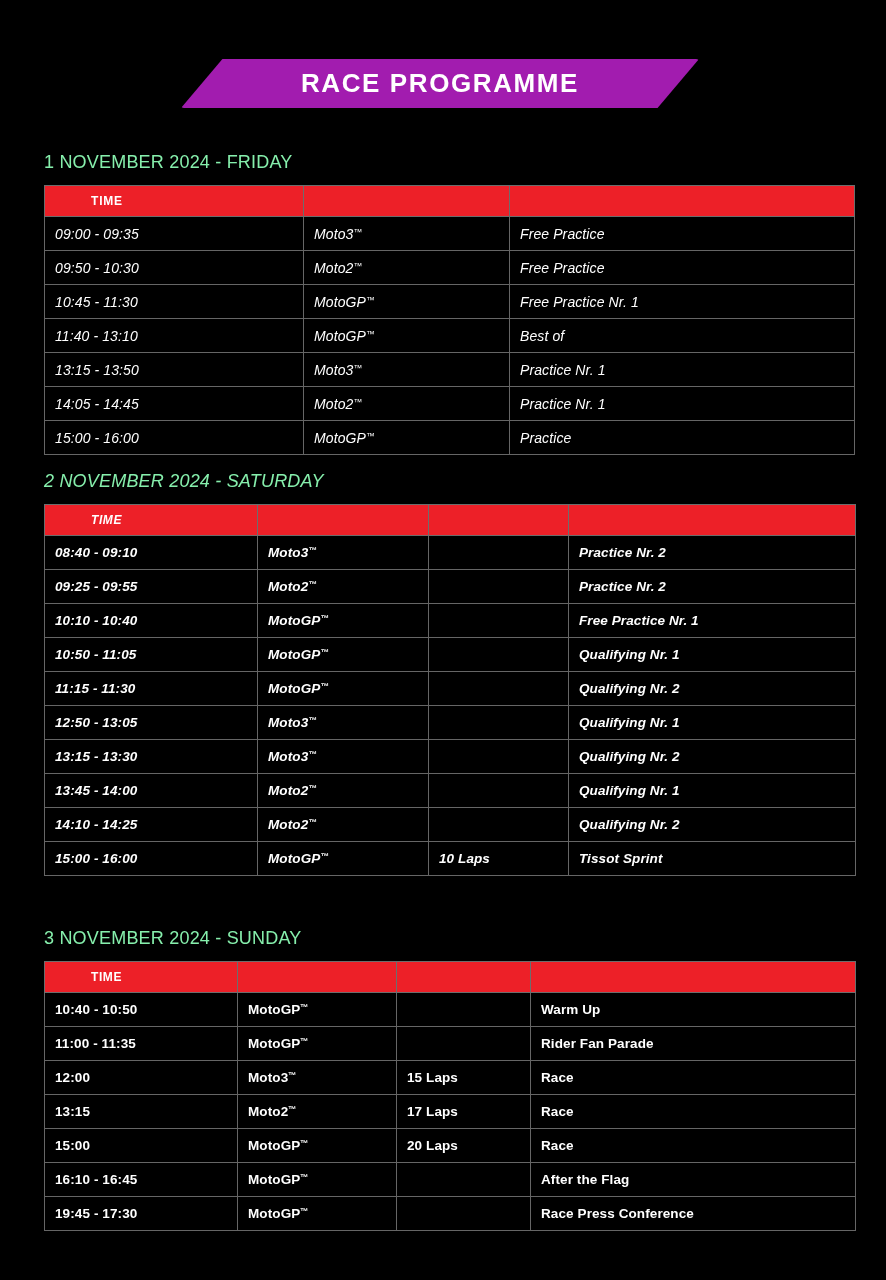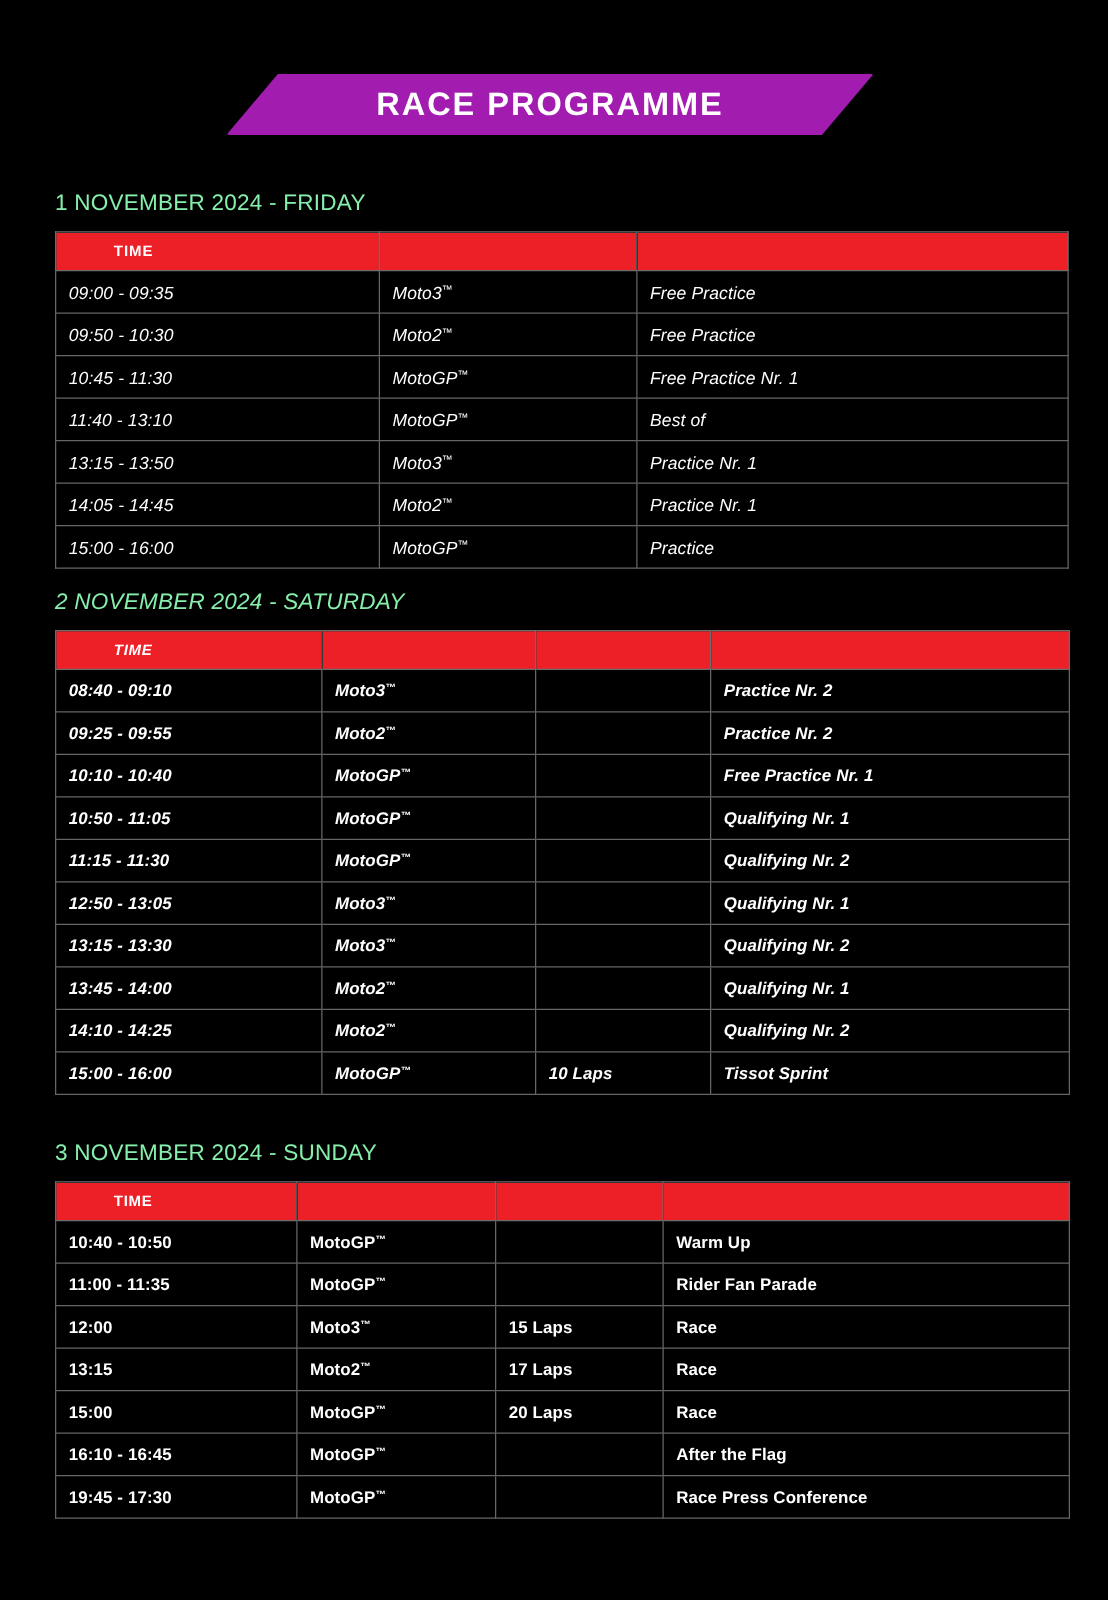--- a/index.html
+++ b/index.html
@@ -106,21 +106,21 @@
     font-size: 14px;
     font-style: italic;
   }
   .t-friday thead th { letter-spacing: 0.8px; }
 
   .tm { font-size: 0.62em; vertical-align: 0.5em; letter-spacing: 0; }
 
   
   .sec-fri { margin-top: 29px; }
   .sec-sat { margin-top: 16px; font-style: italic; }
-  .sec-sun { margin-top: 36px; }
+  .sec-sun { margin-top: 52px; }
 </style>
 </head>
 <body>
 
 <div class="page">
 
   <div class="banner-wrap">
     <div class="banner">
       <span class="banner-text">RACE PROGRAMME</span>
     </div>

